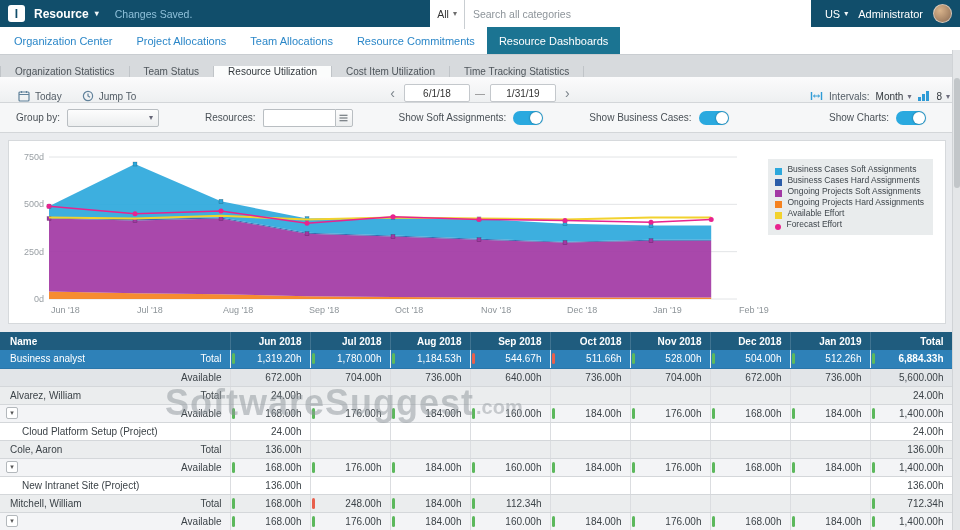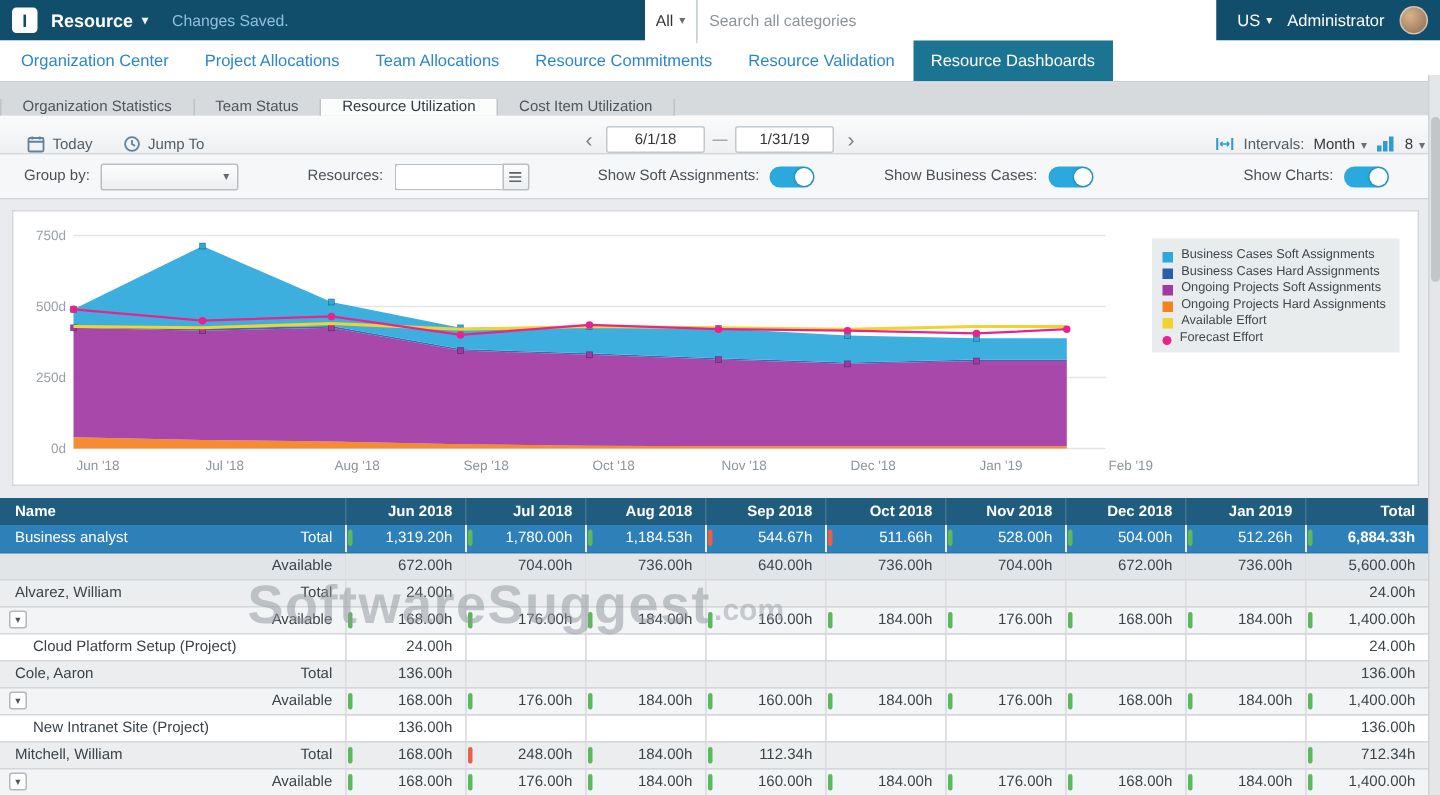--- a/index.html
+++ b/index.html
@@ -129,29 +129,29 @@
       <span class="user-name">Administrator</span>
       <div class="avatar"></div>
     </div>
   </header>
 
   <nav class="mainnav">
       <a class="nav-item">Organization Center</a>
       <a class="nav-item">Project Allocations</a>
       <a class="nav-item">Team Allocations</a>
       <a class="nav-item">Resource Commitments</a>
-      <a class="nav-item">Resource Validation</a>
       <a class="nav-item active">Resource Dashboards</a>
     </nav>
 
   <div class="tabbar">
       <div class="tab">Organization Statistics</div>
       <div class="tab">Team Status</div>
       <div class="tab active">Resource Utilization</div>
       <div class="tab">Cost Item Utilization</div>
+      <div class="tab">Time Tracking Statistics</div>
     </div>
 
   <div class="toolbar">
     <div class="tb-left">
       <button class="tb-btn">
         <svg width="12" height="12" viewBox="0 0 12 12">
             <rect class="icon-stroke" x="1" y="2" width="10" height="9" rx="1"></rect>
             <path class="icon-stroke" d="M1 4.5h10M3.5 1v2M8.5 1v2"></path>
           </svg>
         <span>Today</span>

